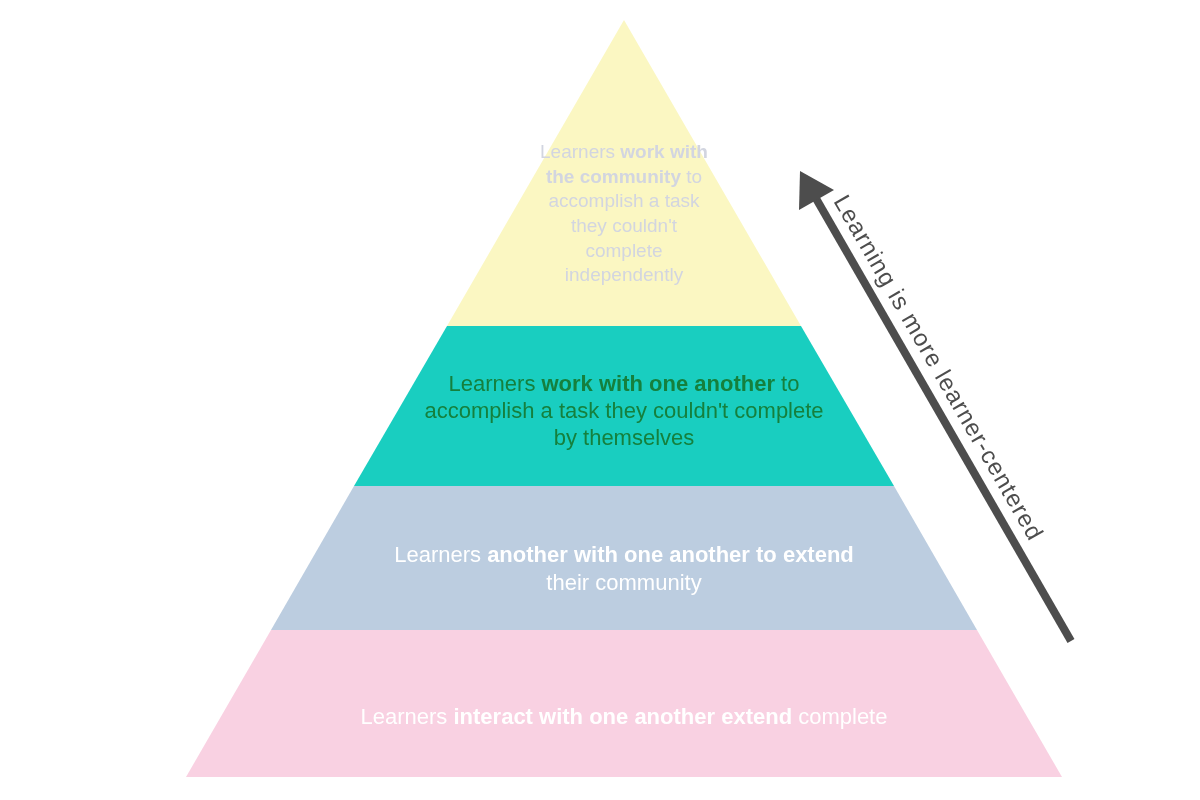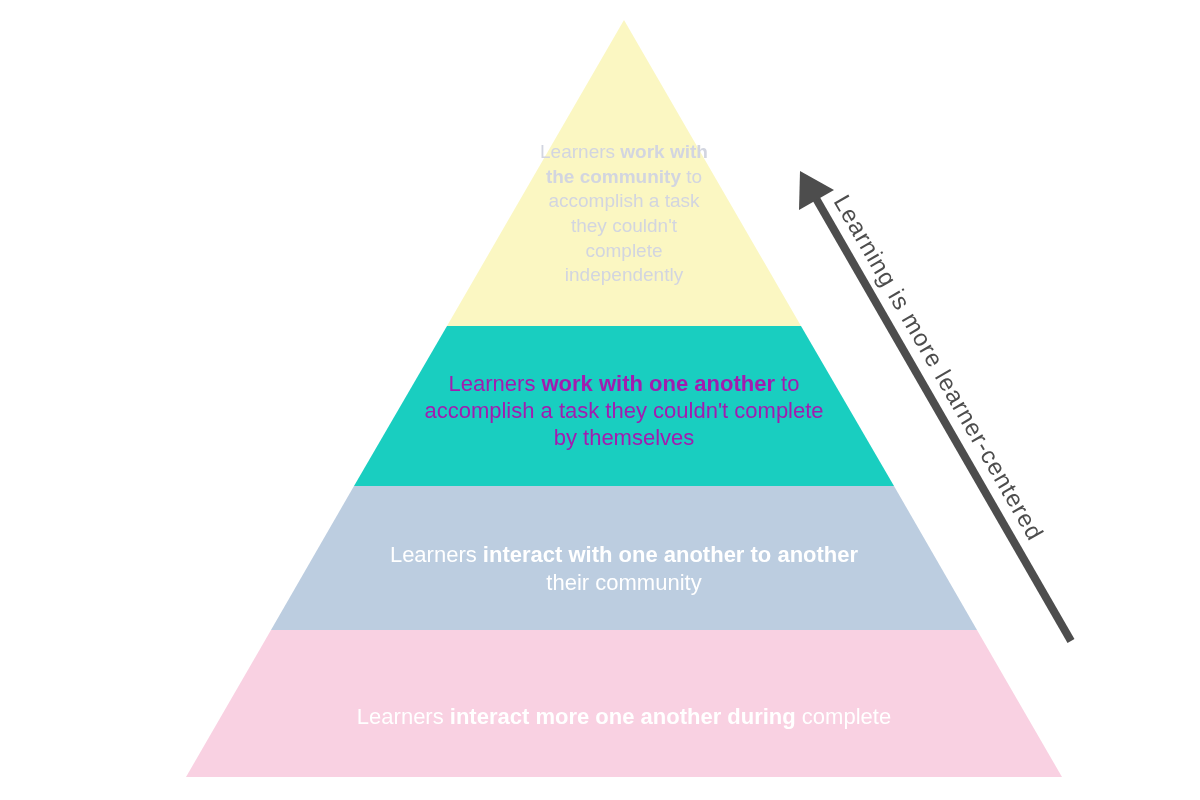--- a/index.html
+++ b/index.html
@@ -81,27 +81,27 @@
     <polygon points="271,630 977,630 1062,777 186,777" fill="#F9D1E2"></polygon>
 
     <line x1="814" y1="195" x2="1071" y2="641" stroke-width="8" stroke="#4D4D4D"></line>
     <polygon points="800,171 834,190 799,210" fill="#4D4D4D"></polygon>
   </svg>
 
   <div class="level-text lvl1" style="color: rgb(210, 213, 224);">
     <span>Learners </span><b>work with the community</b><span> to accomplish a task they couldn't complete independently</span>
   </div>
 
-  <div class="level-text lvl2" style="color: #a21caf;">
+  <div class="level-text lvl2" style="color: #15803d;">
     <span>Learners </span><b>work with one another</b><span> to accomplish a task they couldn't complete by themselves</span>
   </div>
 
   <div class="level-text lvl3" style="color: rgb(255, 255, 255);">
-    <span>Learners </span><b>interact with one another to another</b><span> their community</span>
+    <span>Learners </span><b>another with one another to extend</b><span> their community</span>
   </div>
 
   <div class="level-text lvl4" style="color: rgb(255, 255, 255);">
-    <span>Learners </span><b>interact more one another during</b><span> complete</span>
+    <span>Learners </span><b>interact with one another extend</b><span> complete</span>
   </div>
 
   <div class="arrow-label" style="color: rgb(77, 77, 77);">Learning is more learner-centered</div>
 
 </div>
 
 </body></html>

